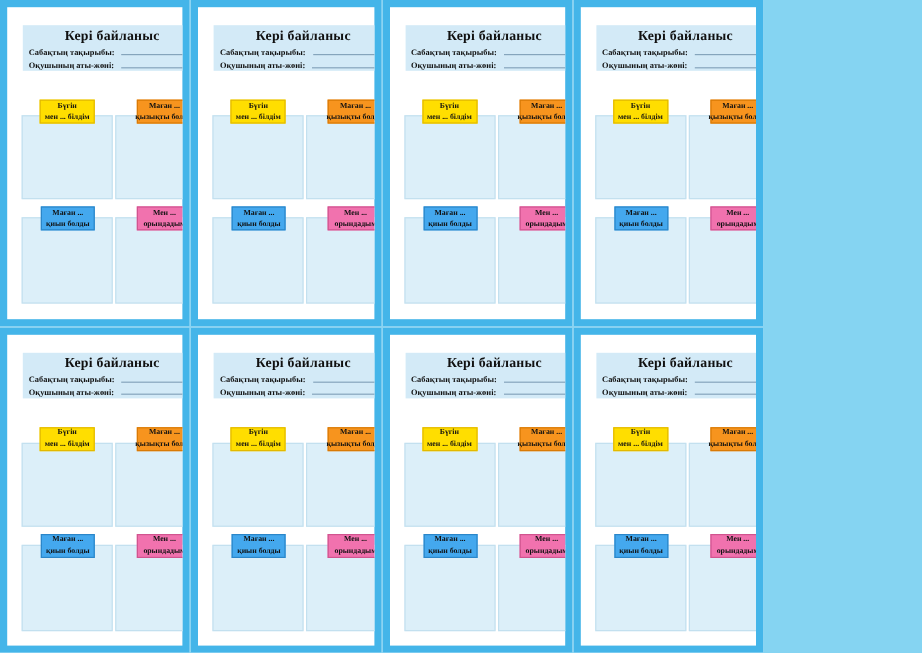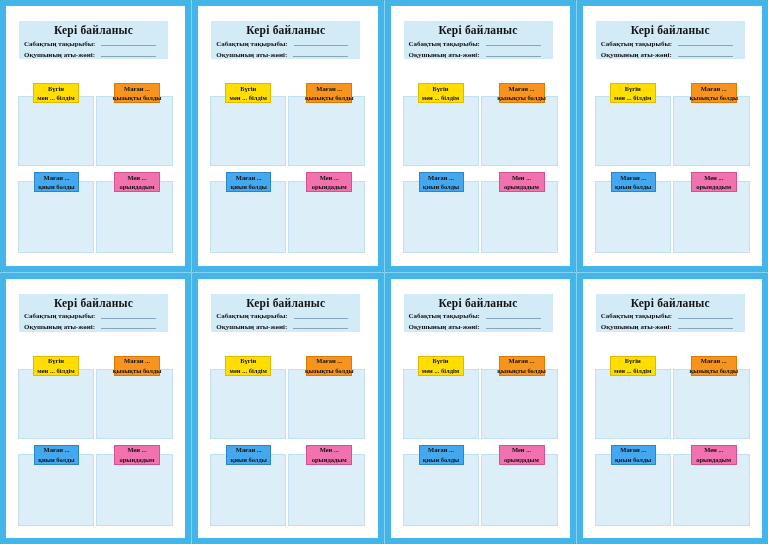--- a/index.html
+++ b/index.html
@@ -4,21 +4,21 @@
 <style>
   html, body { margin: 0; padding: 0; }
   body {
     width: 768px; height: 544px; overflow: hidden;
     background: #85D4F2;
     font-family: "Liberation Serif", serif;
     color: #111;
   }
   .grid {
     display: grid;
-    width: 768px; height: 544px;
+    width: 636px; height: 544px;
     grid-template-columns: repeat(4, 1fr);
     grid-template-rows: repeat(2, 1fr);
     gap: 1px;
     background: #85D4F2;
   }
   .card {
     position: relative;
     box-sizing: border-box;
     border: 6px solid #44B5E9;
     background: #FFFFFF;

